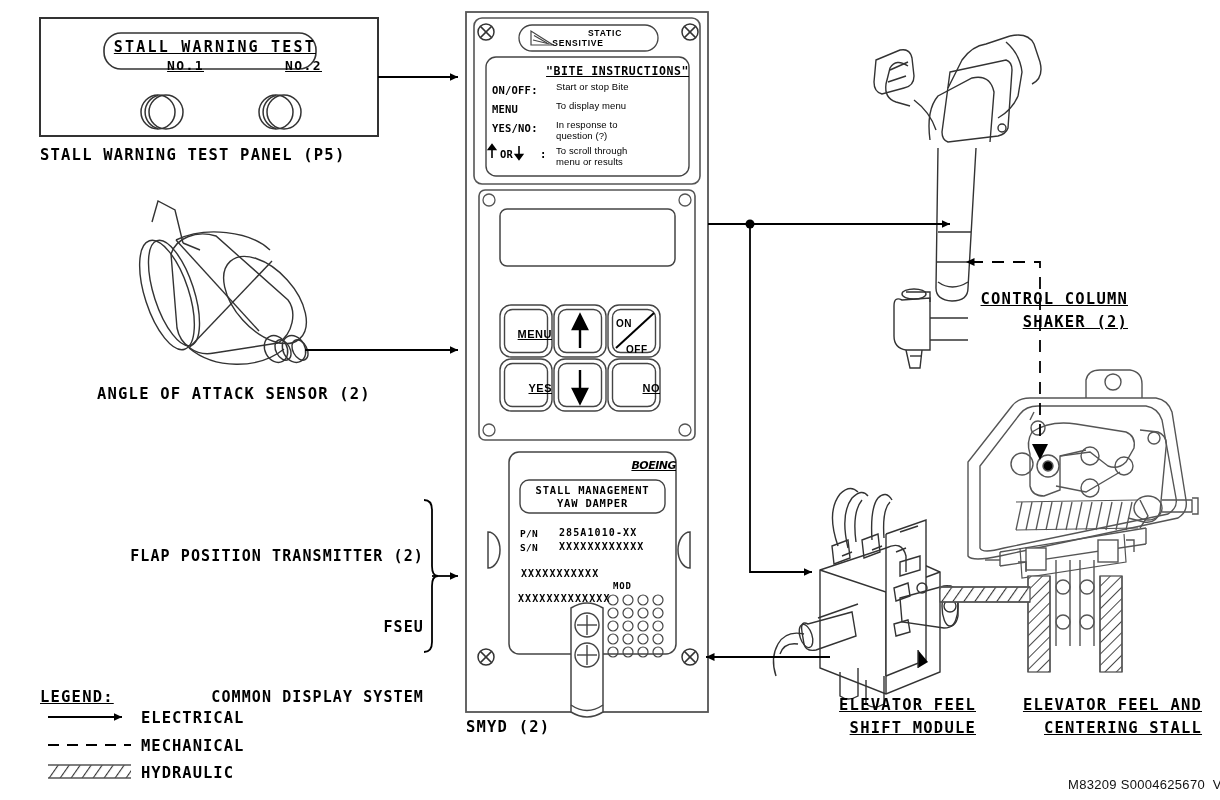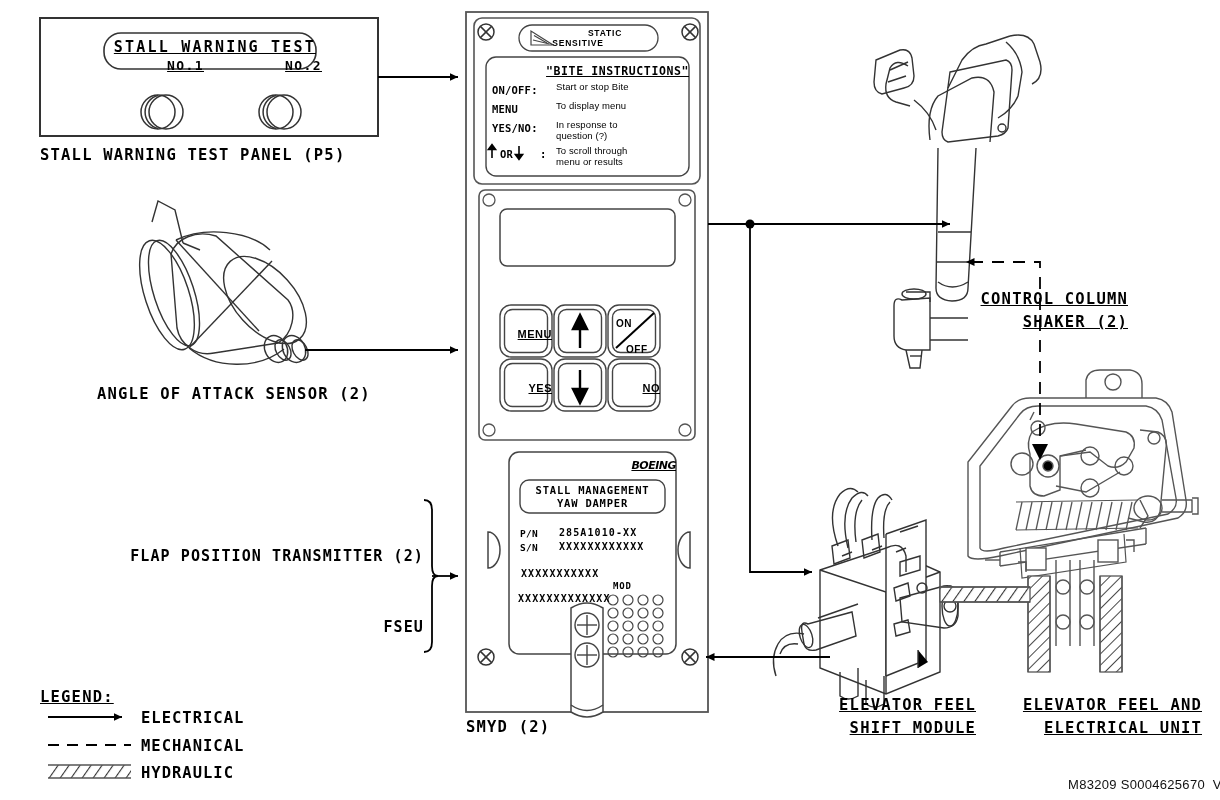--- a/index.html
+++ b/index.html
@@ -522,33 +522,34 @@
   <div class="lbl plate-val" style="left:521px; top:564px;">XXXXXXXXXXX</div>
   <div class="lbl plate-val" style="left:518px; top:589px;">XXXXXXXXXXXXX</div>
   <div class="lbl plate-mod" style="left:613px; top:577px;">MOD</div>
 
   <div class="lbl caption" style="left:466px; top:718px;">SMYD (2)</div>
 
   <div style="position:absolute; left:60px; top:498px; width:364px;">
     <div class="inputlist" style="position:relative; right:auto;">
       <div>FLAP POSITION TRANSMITTER (2)</div>
       <div>FSEU</div>
+      <div>COMMON DISPLAY SYSTEM</div>
       
       
     </div>
   </div>
 
   <div class="lbl caption ctr" style="left:878px; top:290px; width:250px;">CONTROL COLUMN</div>
   <div class="lbl caption ctr" style="left:878px; top:313px; width:250px;">SHAKER (2)</div>
 
   <div class="lbl caption ctr" style="left:760px; top:696px; width:216px;">ELEVATOR FEEL</div>
   <div class="lbl caption ctr" style="left:760px; top:719px; width:216px;">SHIFT MODULE</div>
 
   <div class="lbl caption ctr" style="left:962px; top:696px; width:240px;">ELEVATOR FEEL AND</div>
-  <div class="lbl caption ctr" style="left:962px; top:719px; width:240px;">ELECTRICAL UNIT</div>
+  <div class="lbl caption ctr" style="left:962px; top:719px; width:240px;">CENTERING STALL</div>
 
   <div class="lbl legend-title" style="left:40px; top:688px;">LEGEND:</div>
   <div class="lbl legend-item" style="left:141px; top:709px;">ELECTRICAL</div>
   <div class="lbl legend-item" style="left:141px; top:737px;">MECHANICAL</div>
   <div class="lbl legend-item" style="left:141px; top:764px;">HYDRAULIC</div>
 
   <div class="docref" style="left:1068px; top:777px;">M83209 S0004625670  V</div>
 
 </div>
 

